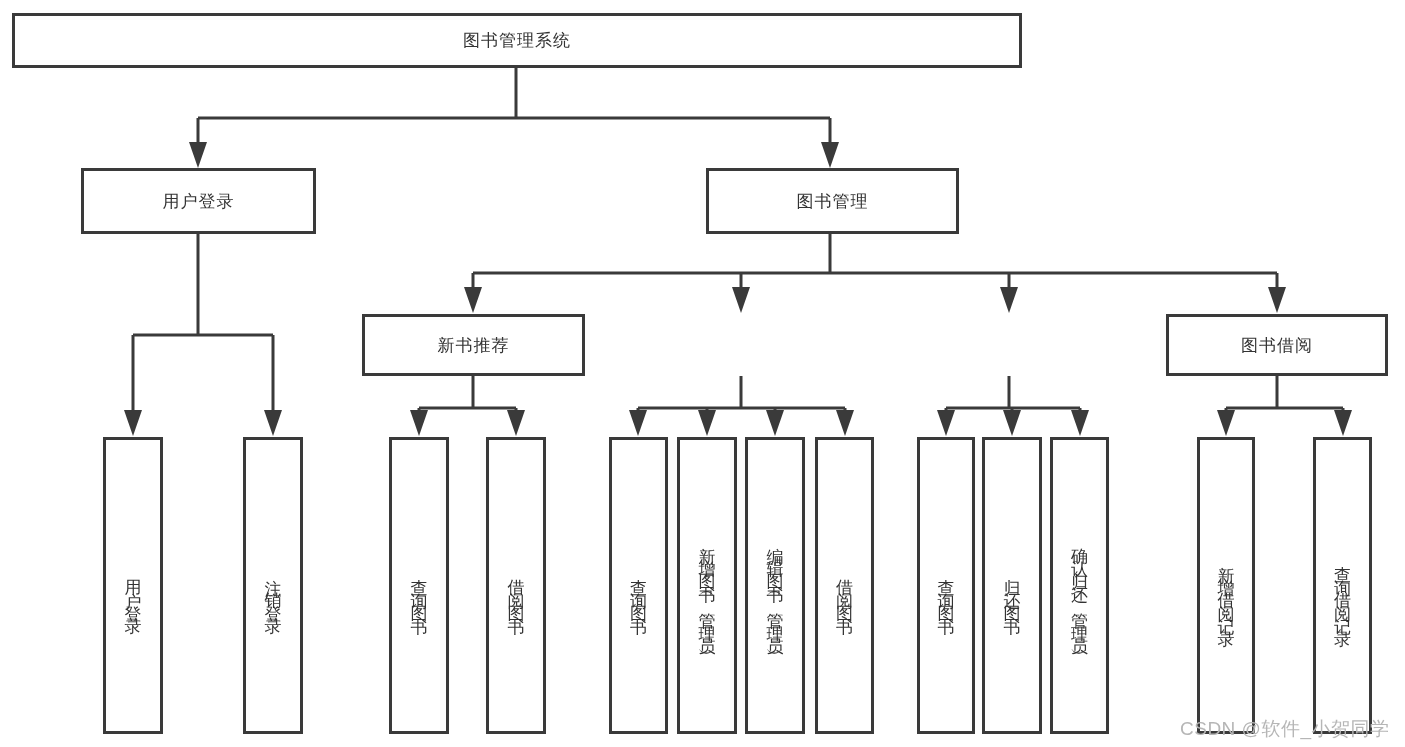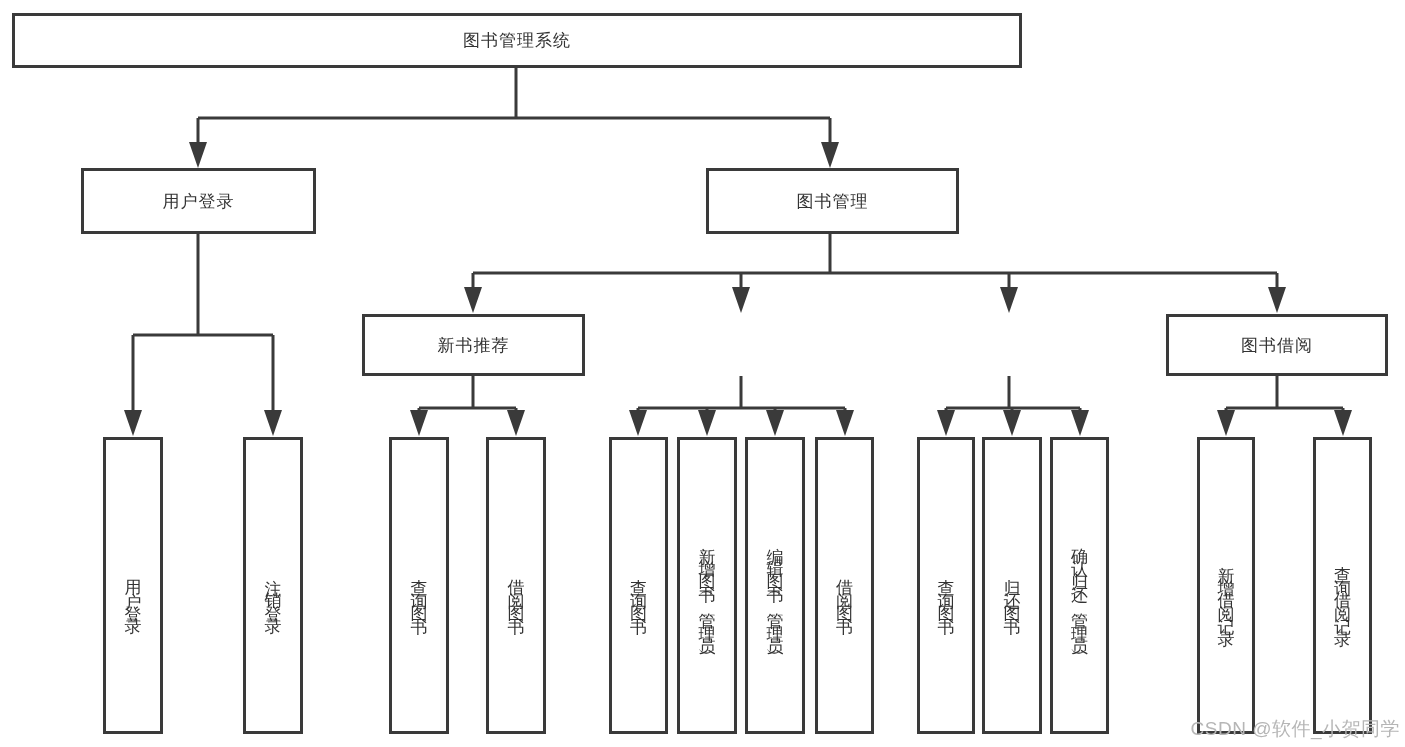--- a/index.html
+++ b/index.html
@@ -12,21 +12,21 @@
     position:absolute;box-sizing:border-box;border:3px solid #3a3a3a;background:#ffffff;
     display:flex;align-items:center;justify-content:center;
     font-size:17px;color:#333333;
   }
   .hbox span{letter-spacing:1px;white-space:nowrap;}
   .vbox span{
     writing-mode:vertical-rl;text-orientation:mixed;
     letter-spacing:13px;line-height:1;margin-top:13px;white-space:nowrap;
   }
   .watermark{
-    position:absolute;left:1180px;top:716px;width:220px;text-align:right;
+    position:absolute;left:1180px;top:716px;width:220px;
     font-size:19px;color:#b6b6b6;letter-spacing:0.5px;white-space:nowrap;
   }
 </style>
 </head>
 <body>
 
 <div class="canvas">
 
   <svg class="connectors" width="1405" height="747" viewBox="0 0 1405 747" xmlns="http://www.w3.org/2000/svg">
     <g stroke="#3a3a3a" stroke-width="3" fill="none">

